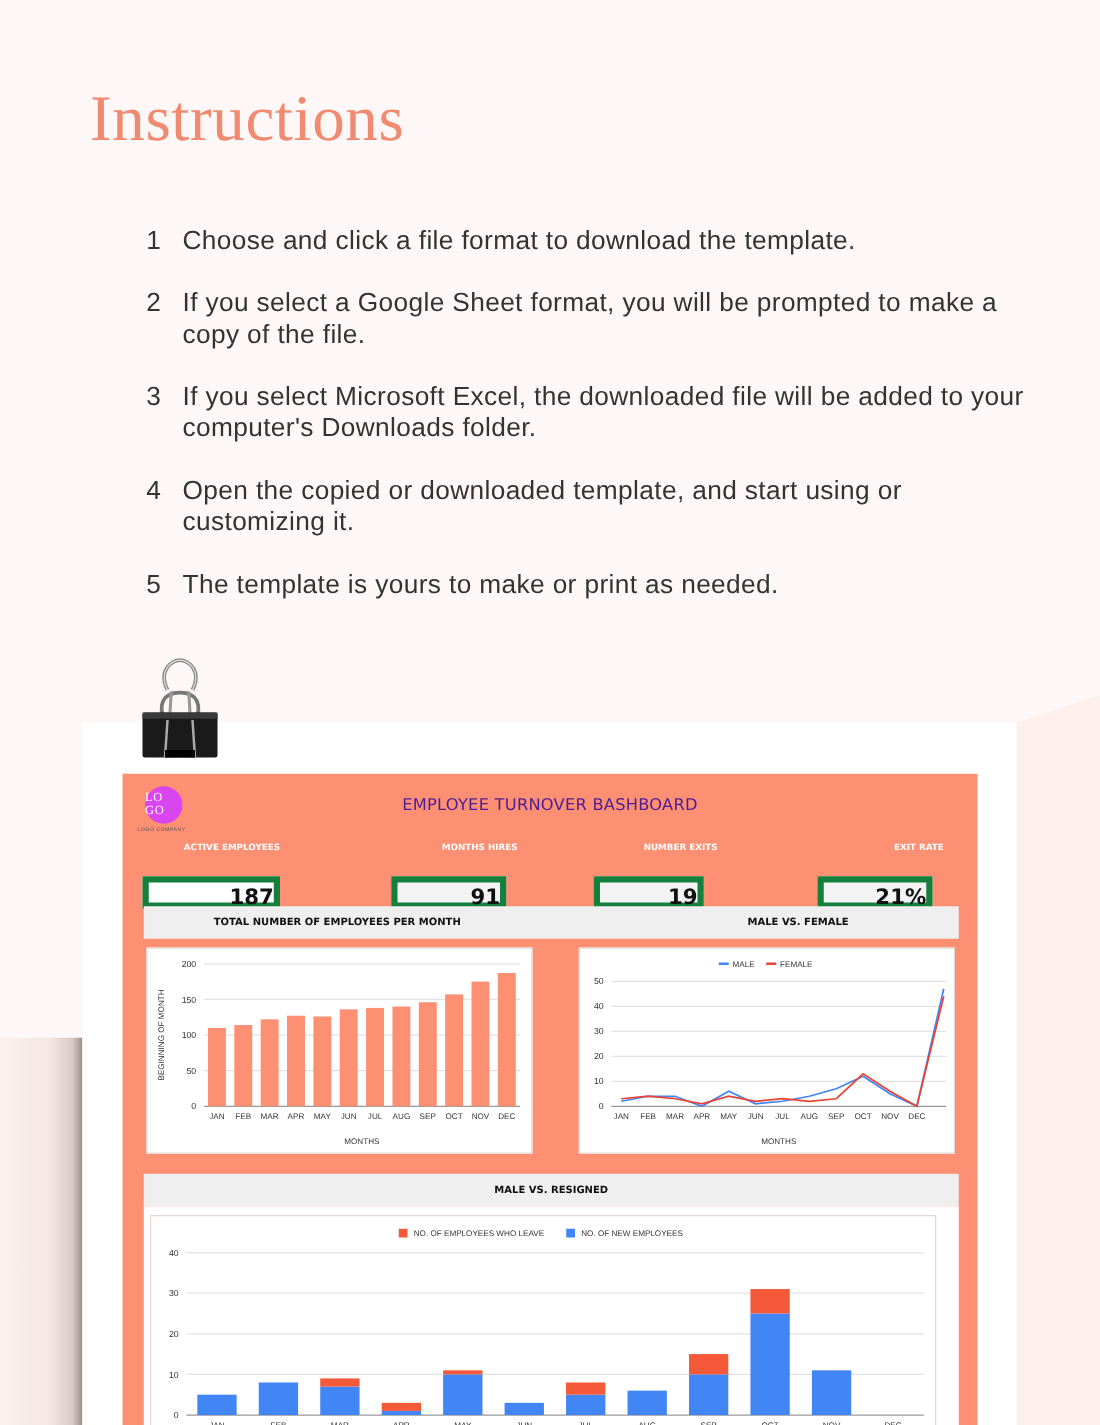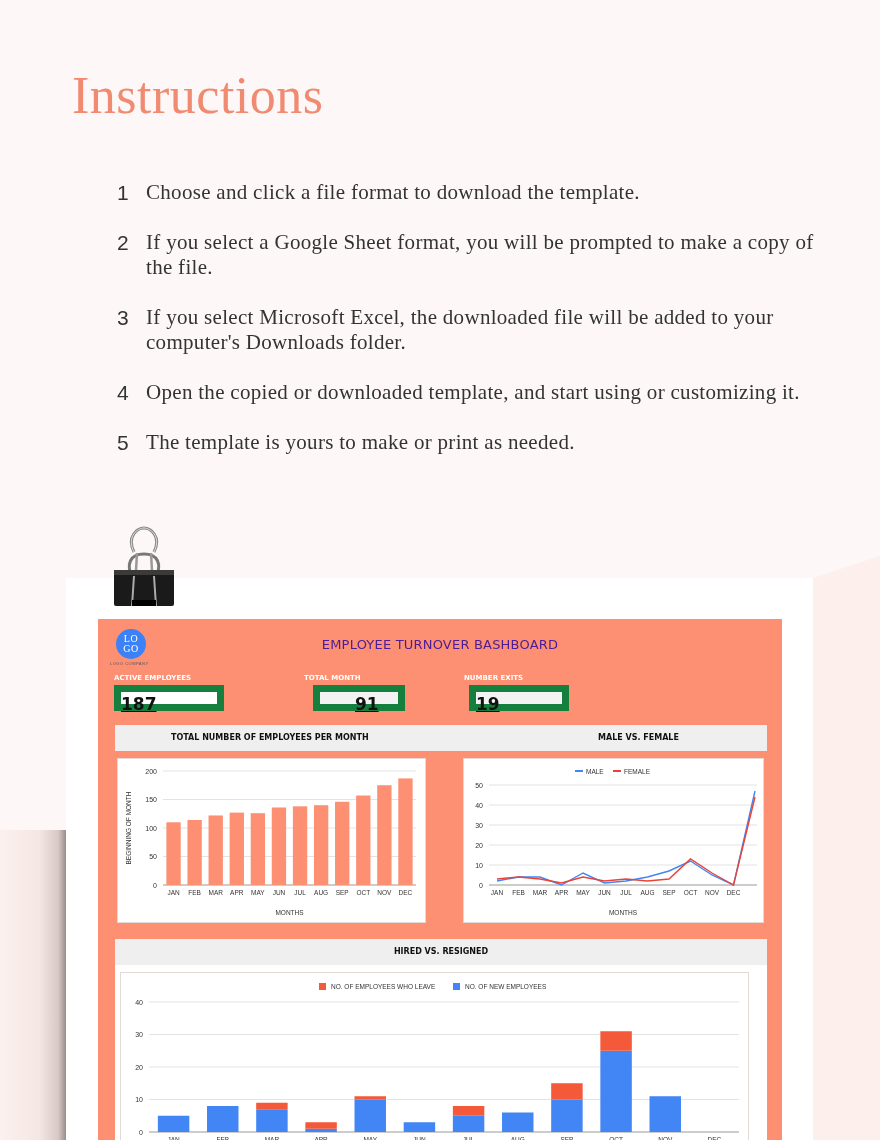--- a/index.html
+++ b/index.html
@@ -11,21 +11,21 @@
     color: #2d2d2d;
   }
   .title {
     position: absolute; left: 72px; top: 66px;
     font-family: "Liberation Serif", "DejaVu Serif", serif;
     font-size: 52px; color: #f08a70; font-weight: normal; letter-spacing: 0.5px;
   }
   .steps { position: absolute; left: 117px; top: 180px; width: 720px; }
   .step { display: flex; font-size: 21px; line-height: 25px; color: #333; margin-bottom: 25px; letter-spacing: 0.3px; }
   .step .num { width: 29px; flex: none; }
-  .step .txt { flex: 1; font-family: Liberation Serif, serif; }
+  .step .txt { flex: 1; }
 
   
   .bg-right {
     position: absolute; left: 813px; top: 556px; width: 67px; height: 584px;
     background: #fcefec;
     clip-path: polygon(0 22px, 100% 0, 100% 100%, 0 100%);
   }
   .bg-left {
     position: absolute; left: 0; top: 830px; width: 66px; height: 310px;
     background: linear-gradient(to right, #fcf1ef 0%, #f4e6e3 60%, #d8c9c6 88%, #9a8c8a 100%);
@@ -36,37 +36,36 @@
     background: #ffffff;
   }
   .clip { position: absolute; left: 112px; top: 526px; width: 64px; height: 84px; }
 
   .dash {
     position: absolute; left: 98px; top: 619px; width: 684px; height: 521px;
     background: #fd8f73;
   }
   .logo {
     position: absolute; left: 18px; top: 10px; width: 30px; height: 30px;
-    border-radius: 50%; background: #3b82f6; color: #fff;
+    border-radius: 50%; background: #d946ef; color: #fff;
     font-family: "Liberation Serif", serif; font-size: 10px; line-height: 10px;
-    text-align: center; padding-top: 5px; letter-spacing: 0.5px;
+    text-align: left; padding-top: 5px; letter-spacing: 0.5px;
   }
   .logo-sub { position: absolute; left: 12px; top: 42px; font-size: 4px; color: #555; letter-spacing: 0.5px; }
   .dash-title {
     position: absolute; left: 0; right: 0; top: 18px; text-align: center;
     color: #4c1d95; font-weight: normal; font-size: 13px; letter-spacing: 0.2px;
     font-family: "DejaVu Sans", sans-serif;
   }
-  .kpi { position: absolute; top: 55px; width: 110px; text-align: left; }
+  .kpi { position: absolute; top: 55px; width: 110px; text-align: right; }
   .kpi .lbl { color: #fff; font-size: 7px; font-weight: bold; font-family: "DejaVu Sans", sans-serif; height: 11px; }
   .kpi .box {
-    margin: 0 auto; height: 26px; background: #f3f3f3; border: 7px solid #15803d;
+    margin: 16px auto; height: 26px; background: #f3f3f3; border: 5px solid #15803d;
     font-weight: bold; font-size: 17px; line-height: 24px; color: #111;
     font-family: "DejaVu Sans", sans-serif;
-    text-decoration: underline;
   }
   .section-head {
     position: absolute; height: 26px; background: #efefef;
     font-size: 8px; font-weight: bold; font-family: "DejaVu Sans", sans-serif; color: #111;
     line-height: 26px;
   }
   .chart-card { position: absolute; background: #fff; border: 1px solid #e4d9d6; }
   svg text { font-family: "Liberation Sans", sans-serif; }
 </style>
 </head>
@@ -117,26 +116,30 @@
     <div>GO</div>
   </div>
   <div class="logo-sub">LOGO COMPANY</div>
   <div class="dash-title">EMPLOYEE TURNOVER BASHBOARD</div>
 
   <div class="kpi" style="left:16px;">
     <div class="lbl">ACTIVE EMPLOYEES</div>
     <div class="box" style="width:110px;background:#fff;">187</div>
   </div>
   <div class="kpi" style="left:206px;">
-    <div class="lbl">TOTAL MONTH</div>
+    <div class="lbl">MONTHS HIRES</div>
     <div class="box" style="width:92px;padding-left:35px;">91</div>
   </div>
   <div class="kpi" style="left:366px;">
     <div class="lbl">NUMBER EXITS</div>
-    <div class="box" style="width:100px;">19</div>
+    <div class="box" style="width:88px;">19</div>
+  </div>
+  <div class="kpi" style="left:547px;">
+    <div class="lbl">EXIT RATE</div>
+    <div class="box" style="width:92px;">21%</div>
   </div>
 
   <div class="section-head" style="left:17px;top:106px;width:652px;">
     <span style="position:absolute;left:56px;">TOTAL NUMBER OF EMPLOYEES PER MONTH</span>
     <span style="position:absolute;left:483px;text-align:center;">MALE VS. FEMALE</span>
   </div>
 
   <div class="chart-card" style="left:19px;top:139px;width:309px;height:165px;">
     <svg id="chart1" width="309" height="165">
         <line x1="45" x2="298" y1="126" y2="126" stroke="#999" stroke-width="1"></line>
@@ -208,21 +211,21 @@
         <polyline points="33,120 54.5,118 76,120 97.5,124 119,118 140.5,122 162,120 183.5,122 205,120 226.5,100 248,114 269.5,126 291,38" fill="none" stroke="#ea4335" stroke-width="1.4"></polyline>
         <line x1="111" x2="119" y1="12" y2="12" stroke="#4285f4" stroke-width="2"></line>
         <text x="122" y="14.5" font-size="6.5" fill="#333">MALE</text>
         <line x1="149" x2="157" y1="12" y2="12" stroke="#ea4335" stroke-width="2"></line>
         <text x="160" y="14.5" font-size="6.5" fill="#333">FEMALE</text>
         <text x="159" y="156" font-size="6.5" text-anchor="middle" fill="#333">MONTHS</text>
       </svg>
   </div>
 
   <div class="section-head" style="left:17px;top:320px;width:652px;text-align:center;">
-    <span>HIRED VS. RESIGNED</span>
+    <span>MALE VS. RESIGNED</span>
   </div>
   <div style="position:absolute;left:17px;top:346px;width:652px;height:175px;background:#fff;">
     <div class="chart-card" style="left:5px;top:7px;width:629px;height:175px;">
       <svg id="chart3" width="629" height="175">
           <line x1="28" x2="618" y1="159" y2="159" stroke="#999" stroke-width="1"></line>
           <text x="22" y="161.5" font-size="7" text-anchor="end" fill="#333">0</text>
           <line x1="28" x2="618" y1="126.5" y2="126.5" stroke="#e3e3e3" stroke-width="1"></line>
           <text x="22" y="129" font-size="7" text-anchor="end" fill="#333">10</text>
           <line x1="28" x2="618" y1="94" y2="94" stroke="#e3e3e3" stroke-width="1"></line>
           <text x="22" y="96.5" font-size="7" text-anchor="end" fill="#333">20</text>

